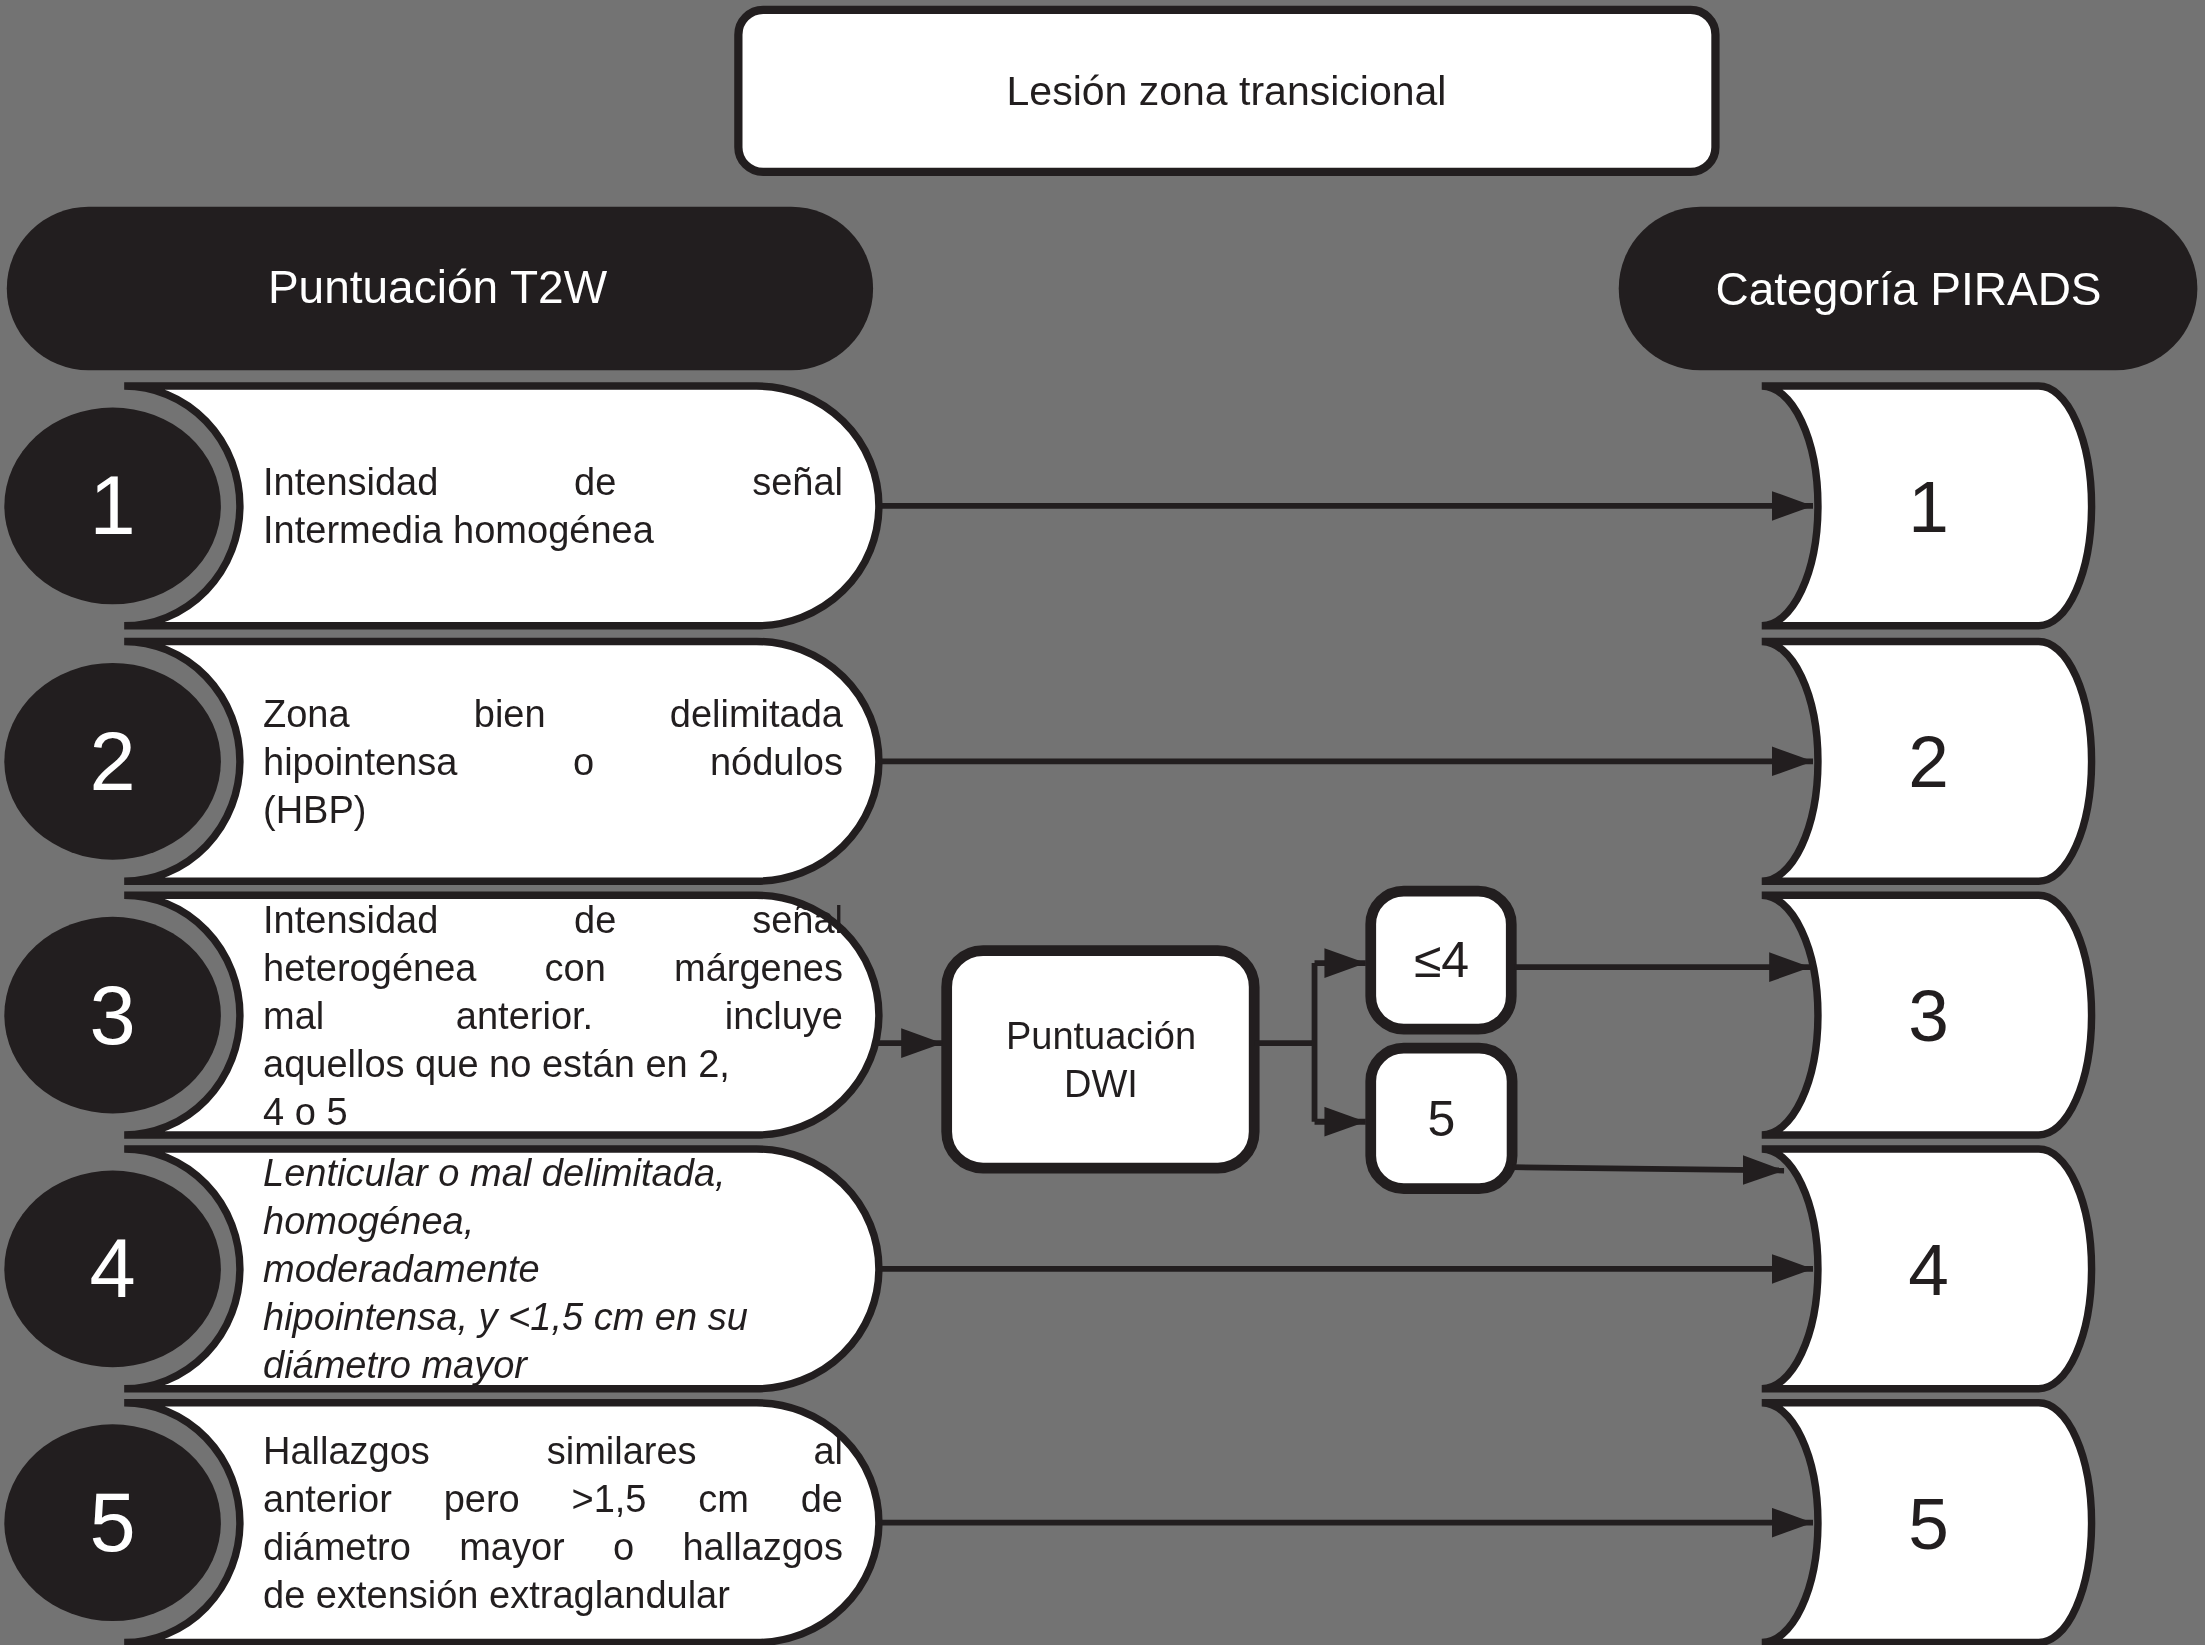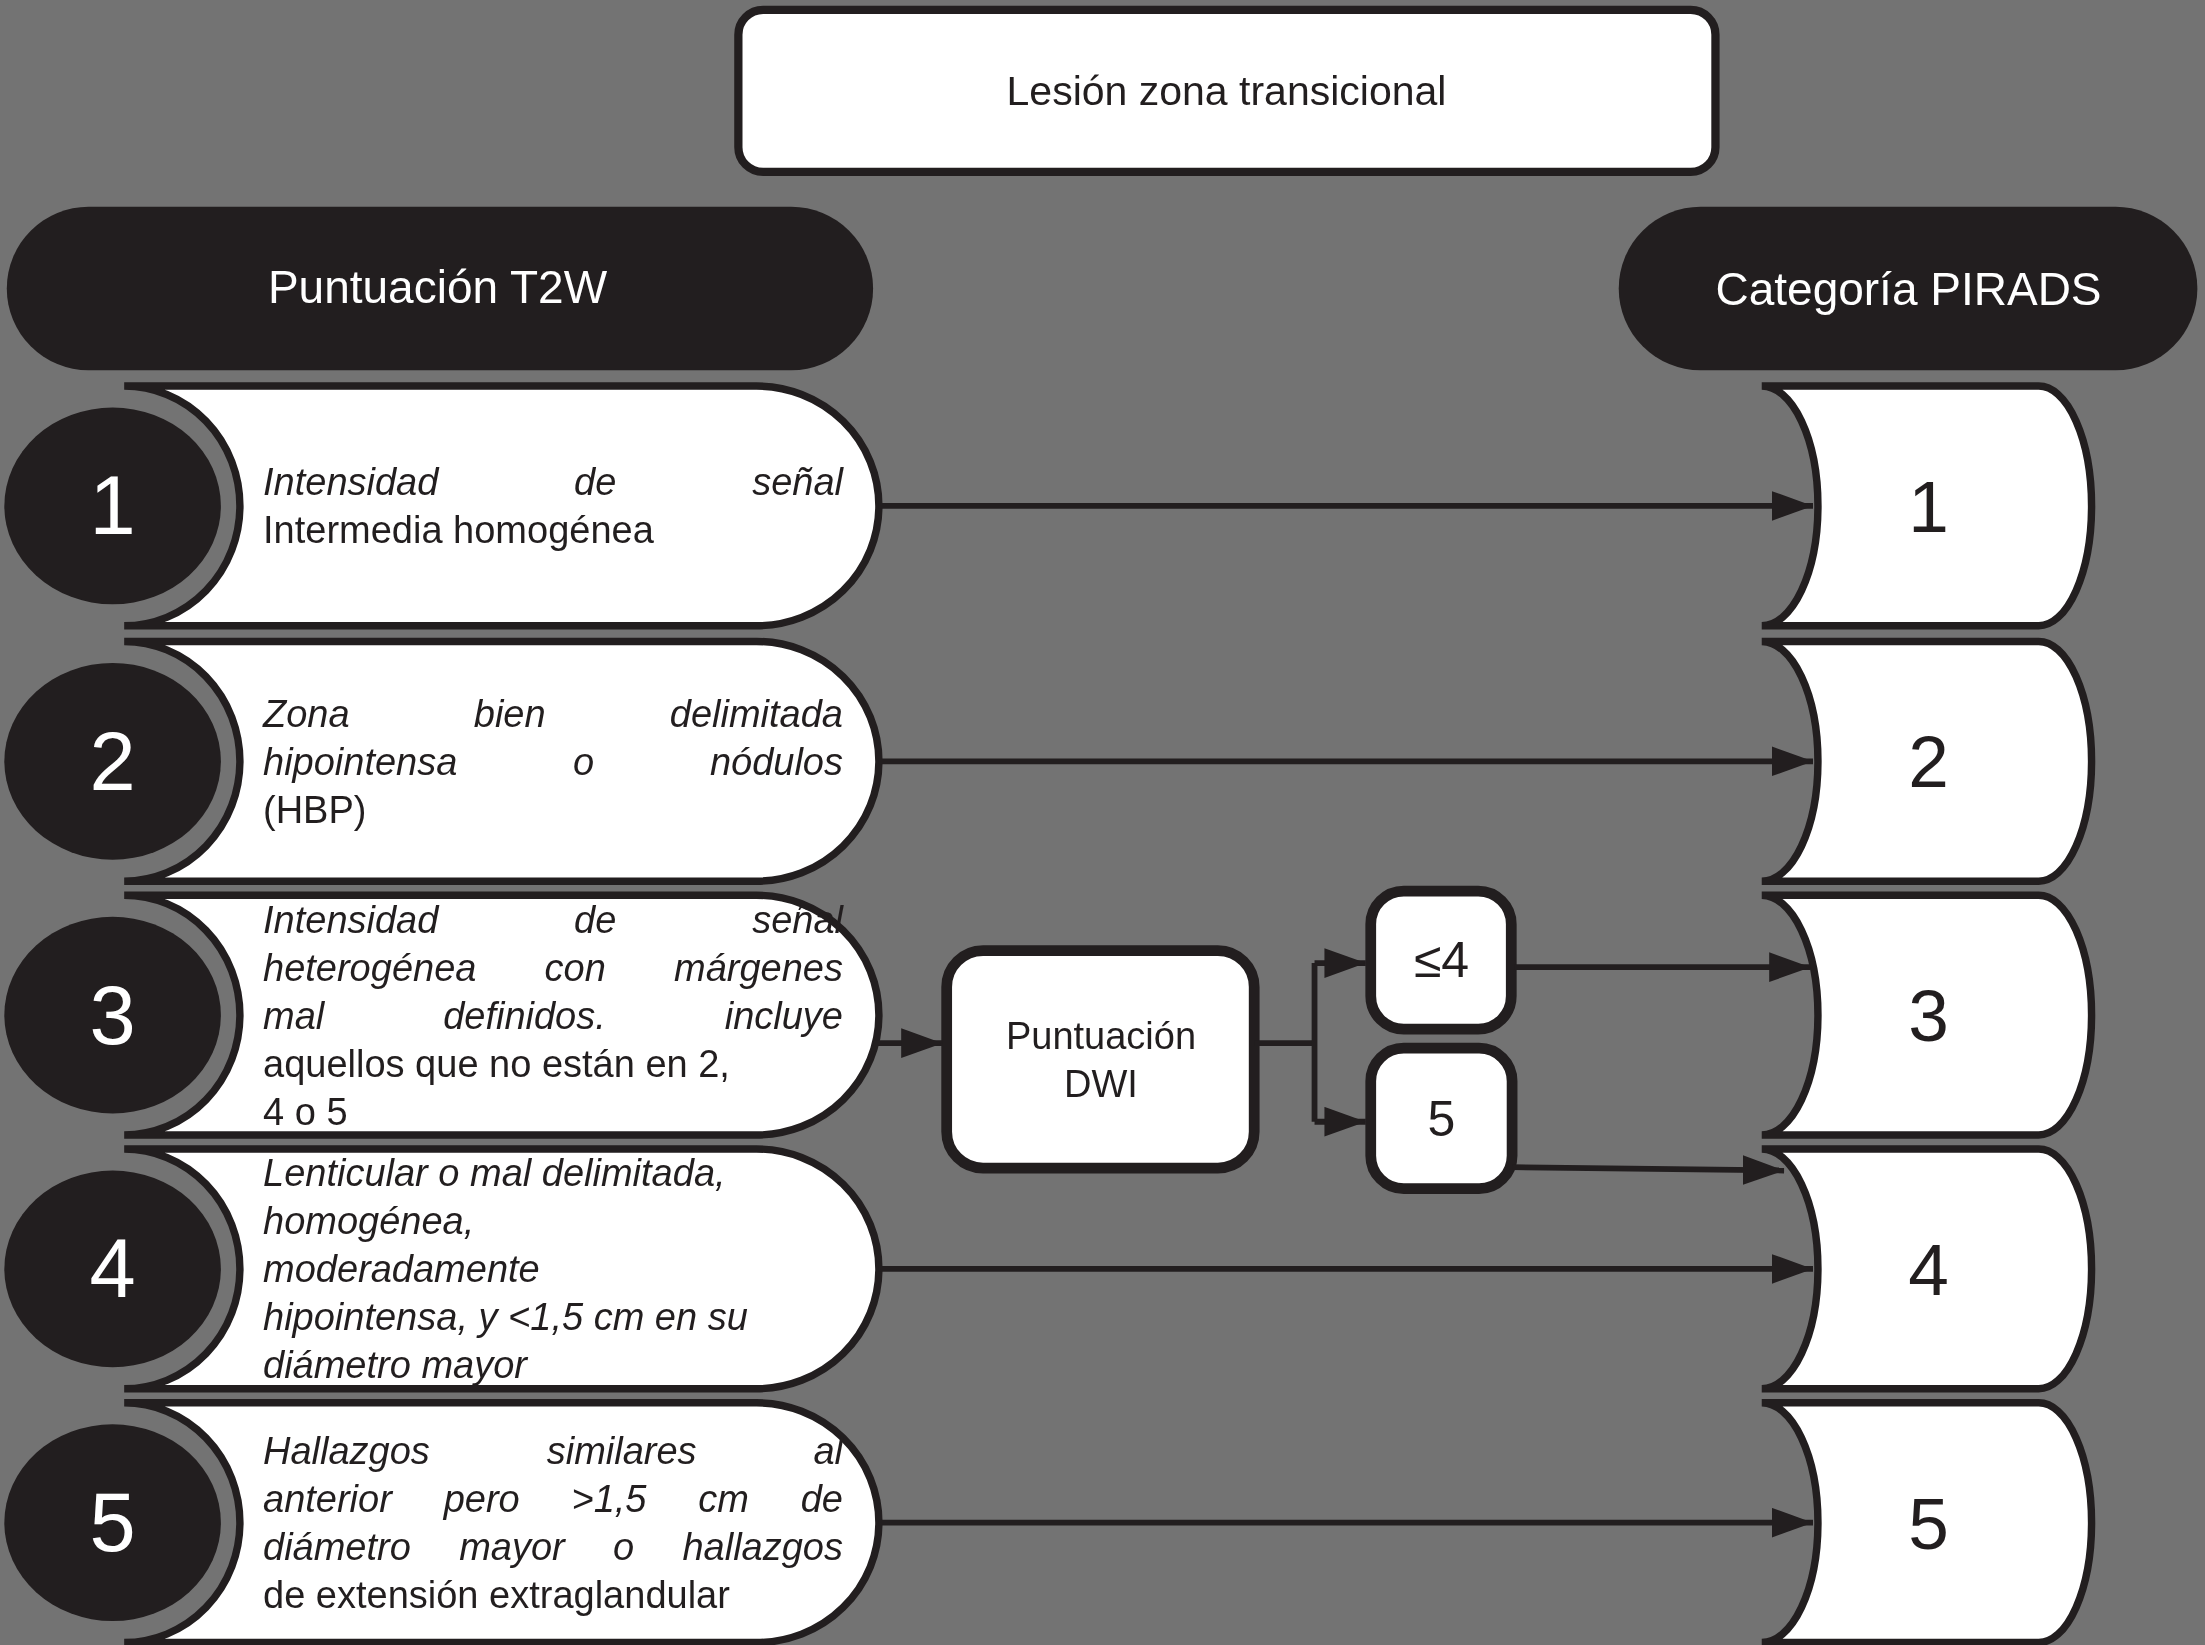--- a/index.html
+++ b/index.html
@@ -17,21 +17,21 @@
   .pill-txt{font-size:46px;color:#ffffff;}
   .digit-circle{font-size:83px;color:#ffffff;}
   .digit-right{font-size:73px;}
   .digit-small{font-size:50px;}
   .desc{
     position:absolute;left:263px;width:580px;height:240px;
     display:flex;flex-direction:column;justify-content:center;
     font-size:38px;line-height:48px;
   }
   .desc .ln{display:block;width:100%;height:48px;text-align:left;}
-  .desc .ln.j{text-align:justify;text-align-last:justify;font-style:italic;}
+  .desc .ln.j{text-align:justify;text-align-last:justify;}
   .dwi-txt{flex-direction:column;font-size:38px;line-height:48px;}
 </style>
 </head>
 <body>
 
 <div class="canvas">
 
   <svg class="shapes" viewBox="0 0 2667 1990">
     <defs>
       <marker id="ah" markerUnits="userSpaceOnUse" markerWidth="54" markerHeight="38" refX="50" refY="18" orient="auto">
@@ -99,21 +99,21 @@
     <span class="ln">Intermedia homogénea</span>
   </div>
   <div class="desc" style="top:642px;">
     <span class="ln j">Zona bien delimitada</span>
     <span class="ln j">hipointensa o nódulos</span>
     <span class="ln">(HBP)</span>
   </div>
   <div class="desc" style="top:896px;">
     <span class="ln j">Intensidad de señal</span>
     <span class="ln j">heterogénea con márgenes</span>
-    <span class="ln j">mal definidos. incluye</span>
+    <span class="ln j">mal anterior. incluye</span>
     <span class="ln">aquellos que no están en 2,</span>
     <span class="ln">4 o 5</span>
   </div>
   <div class="desc" style="top:1149px;font-style:italic;">
     <span class="ln">Lenticular o mal delimitada,</span>
     <span class="ln">homogénea,</span>
     <span class="ln">moderadamente</span>
     <span class="ln">hipointensa, y &lt;1,5 cm en su</span>
     <span class="ln">diámetro mayor</span>
   </div>

